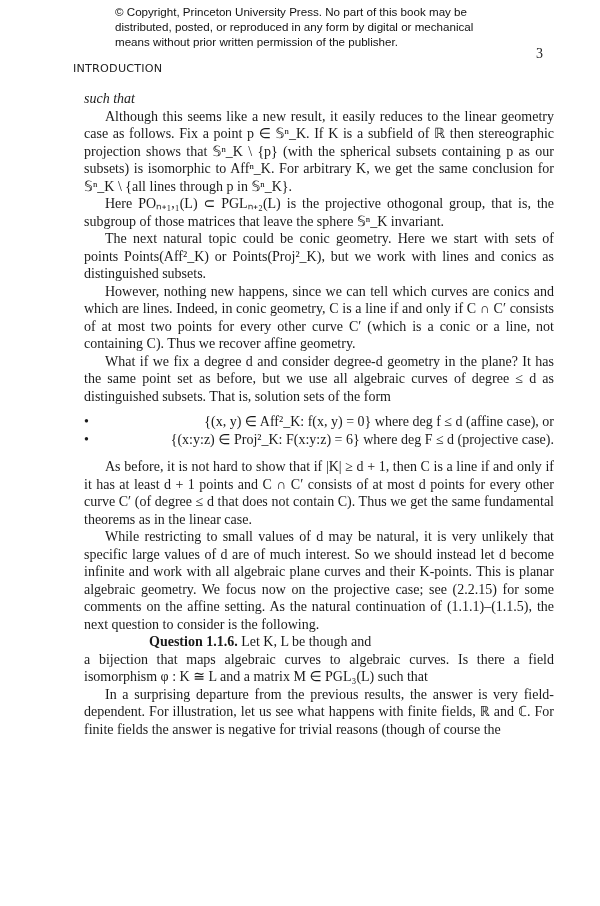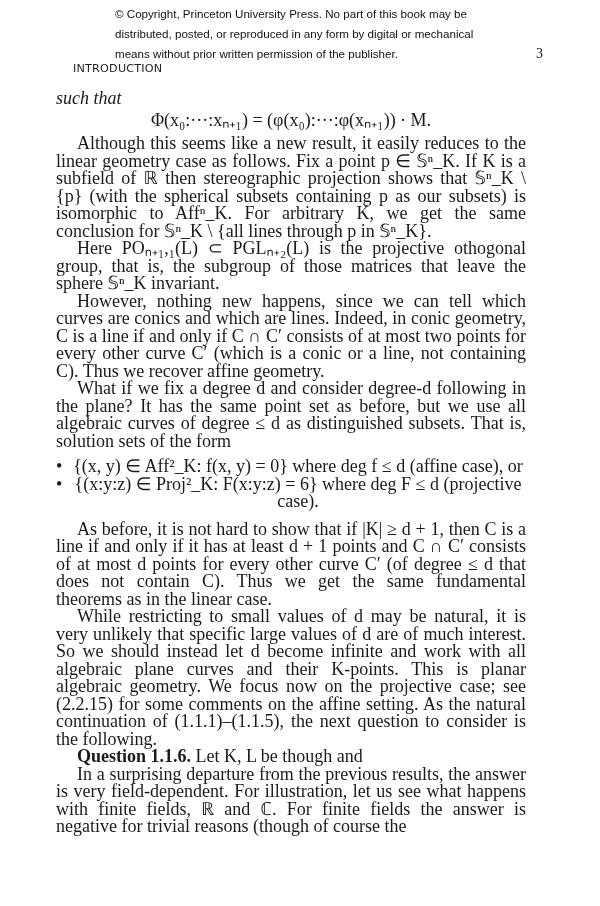--- a/index.html
+++ b/index.html
@@ -1,48 +1,49 @@
 <!DOCTYPE html>
 <html><head>
 <meta charset="utf-8">
 <style>
   html, body { margin:0; padding:0; background:#ffffff; }
   body { width:600px; height:906px; position:relative; overflow:hidden; color:#1a1a1a; }
-  .copyright { position:absolute; left:115px; top:4px; width:380px; font-family:"Liberation Sans", sans-serif; font-size:11.6px; line-height:20px; color:#111; }
+  .copyright { position:absolute; left:115px; top:4px; width:380px; font-family:"Liberation Sans", sans-serif; font-size:11.6px; line-height:15px; color:#111; }
   .running-head { position:absolute; left:73px; top:62px; width:470px; font-family:"DejaVu Sans", sans-serif; font-size:11.2px; letter-spacing:0.2px; color:#222; }
   .page-num { position:absolute; right:57px; top:46px; font-family:"Liberation Serif", serif; font-size:14px; color:#222; }
-  .body { position:absolute; left:56px; top:90px; width:470px; font-family:"Liberation Serif", serif; font-size:18px; line-height:17.5px; color:#1a1a1a; text-align:justify; }
+  .body { position:absolute; left:84px; top:90px; width:470px; font-family:"Liberation Serif", serif; font-size:14px; line-height:17.5px; color:#1a1a1a; text-align:justify; }
   .body p { margin:0; text-indent:21px; }
   .body p.noind { text-indent:0; }
   .display { text-align:center; margin:4px 0 6px 0; text-indent:0; }
   i, .it { font-style:italic; }
   ul.bullets { margin:8px 0 10px 0; padding:0 0 0 0; list-style:none; }
-  ul.bullets li { position:relative; padding-left:14px; text-align:center; }
+  ul.bullets li { position:relative; padding-left:14px; text-align:right; }
   ul.bullets li:before { content:"\2022"; position:absolute; left:0; top:0; }
   .question { margin-top:10px; text-indent:0; }
-  .qlabel { font-weight:bold; }
+  .qlabel { font-weight:bold;margin-left:44px; }
   .footer { position:absolute; left:0; top:916px; width:600px; text-align:center; font-family:"Liberation Sans", sans-serif; font-size:11.6px; color:#111;margin-left:8px; }
 </style>
 </head>
 <body>
 
 <div class="copyright">© Copyright, Princeton University Press. No part of this book may be distributed, posted, or reproduced in any form by digital or mechanical means without prior written permission of the publisher.</div>
 <div class="running-head">INTRODUCTION</div>
 <div class="page-num">3</div>
 
 <div class="body">
   <p class="noind it">such that</p>
-  <div class="display">Φ(x₀:···:xₙ₊₁) = (φ(x₀):···:φ(xₙ₊₁)) · M.</div>
   <p>Although this seems like a new result, it easily reduces to the linear geometry case as follows. Fix a point p ∈ 𝕊ⁿ_K. If K is a subfield of ℝ then stereographic projection shows that 𝕊ⁿ_K \ {p} (with the spherical subsets containing p as our subsets) is isomorphic to Affⁿ_K. For arbitrary K, we get the same conclusion for 𝕊ⁿ_K \ {all lines through p in 𝕊ⁿ_K}.</p>
   <p>Here POₙ₊₁,₁(L) ⊂ PGLₙ₊₂(L) is the projective othogonal group, that is, the subgroup of those matrices that leave the sphere 𝕊ⁿ_K invariant.</p>
+  <p>The next natural topic could be conic geometry. Here we start with sets of points Points(Aff²_K) or Points(Proj²_K), but we work with lines and conics as distinguished subsets.</p>
   <p>However, nothing new happens, since we can tell which curves are conics and which are lines. Indeed, in conic geometry, C is a line if and only if C ∩ C′ consists of at most two points for every other curve C′ (which is a conic or a line, not containing C). Thus we recover affine geometry.</p>
-  <p>What if we fix a degree d and consider degree-d following in the plane? It has the same point set as before, but we use all algebraic curves of degree ≤ d as distinguished subsets. That is, solution sets of the form</p>
+  <p>What if we fix a degree d and consider degree-d geometry in the plane? It has the same point set as before, but we use all algebraic curves of degree ≤ d as distinguished subsets. That is, solution sets of the form</p>
   <ul class="bullets">
     <li>{(x, y) ∈ Aff²_K: f(x, y) = 0} where deg f ≤ d (affine case), or</li>
     <li>{(x:y:z) ∈ Proj²_K: F(x:y:z) = 6} where deg F ≤ d (projective case).</li>
   </ul>
   <p>As before, it is not hard to show that if |K| ≥ d + 1, then C is a line if and only if it has at least d + 1 points and C ∩ C′ consists of at most d points for every other curve C′ (of degree ≤ d that does not contain C). Thus we get the same fundamental theorems as in the linear case.</p>
   <p>While restricting to small values of d may be natural, it is very unlikely that specific large values of d are of much interest. So we should instead let d become infinite and work with all algebraic plane curves and their K-points. This is planar algebraic geometry. We focus now on the projective case; see (2.2.15) for some comments on the affine setting. As the natural continuation of (1.1.1)–(1.1.5), the next question to consider is the following.</p>
   <p class="question"><span class="qlabel">Question 1.1.6.</span> <span>Let K, L be though and</span></p>
+  <p class="noind">a bijection that maps algebraic curves to algebraic curves. Is there a field isomorphism φ : K ≅ L and a matrix M ∈ PGL₃(L) such that</p>
   <p>In a surprising departure from the previous results, the answer is very field-dependent. For illustration, let us see what happens with finite fields, ℝ and ℂ. For finite fields the answer is negative for trivial reasons (though of course the</p>
 </div>
 
 <div class="footer">For general queries, contact webmaster@press.princeton.edu</div>
 
 </body></html>

